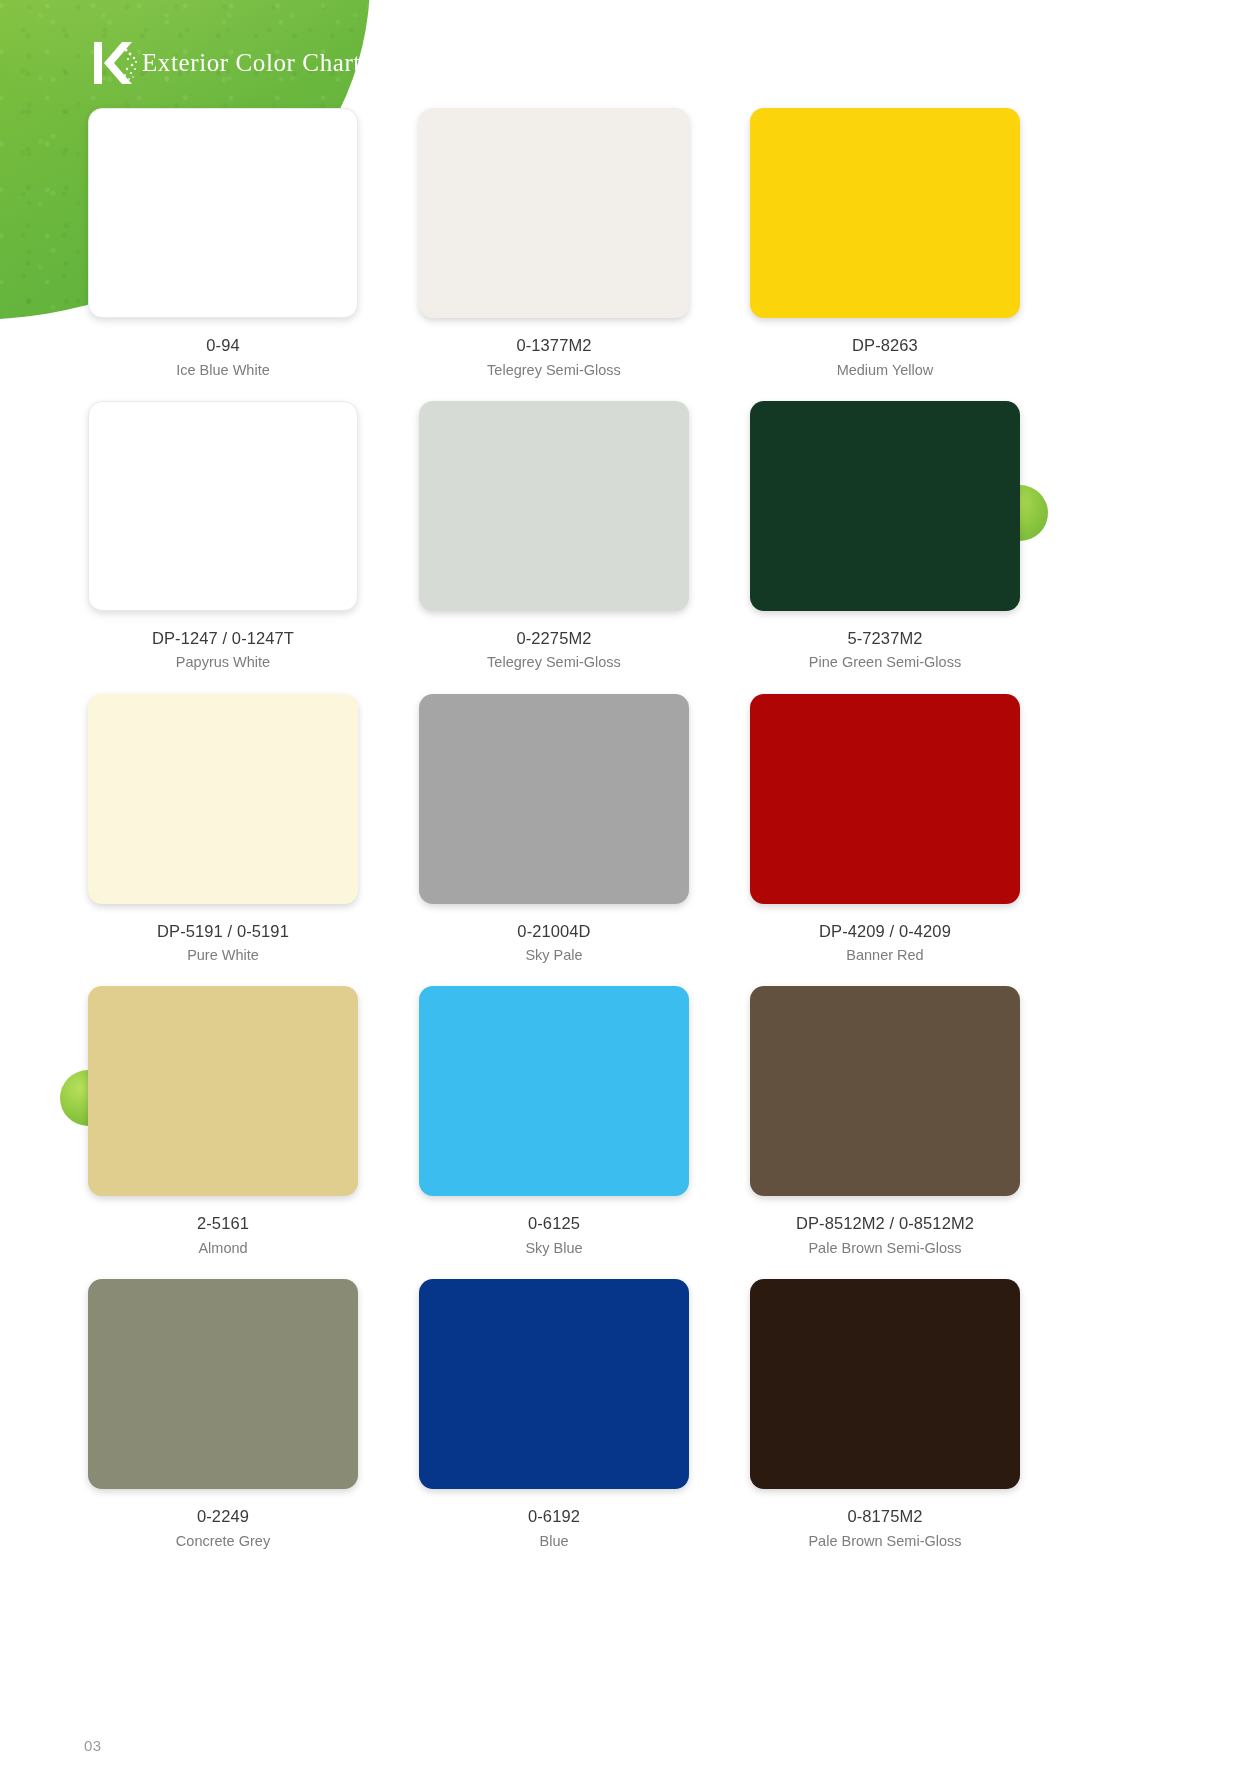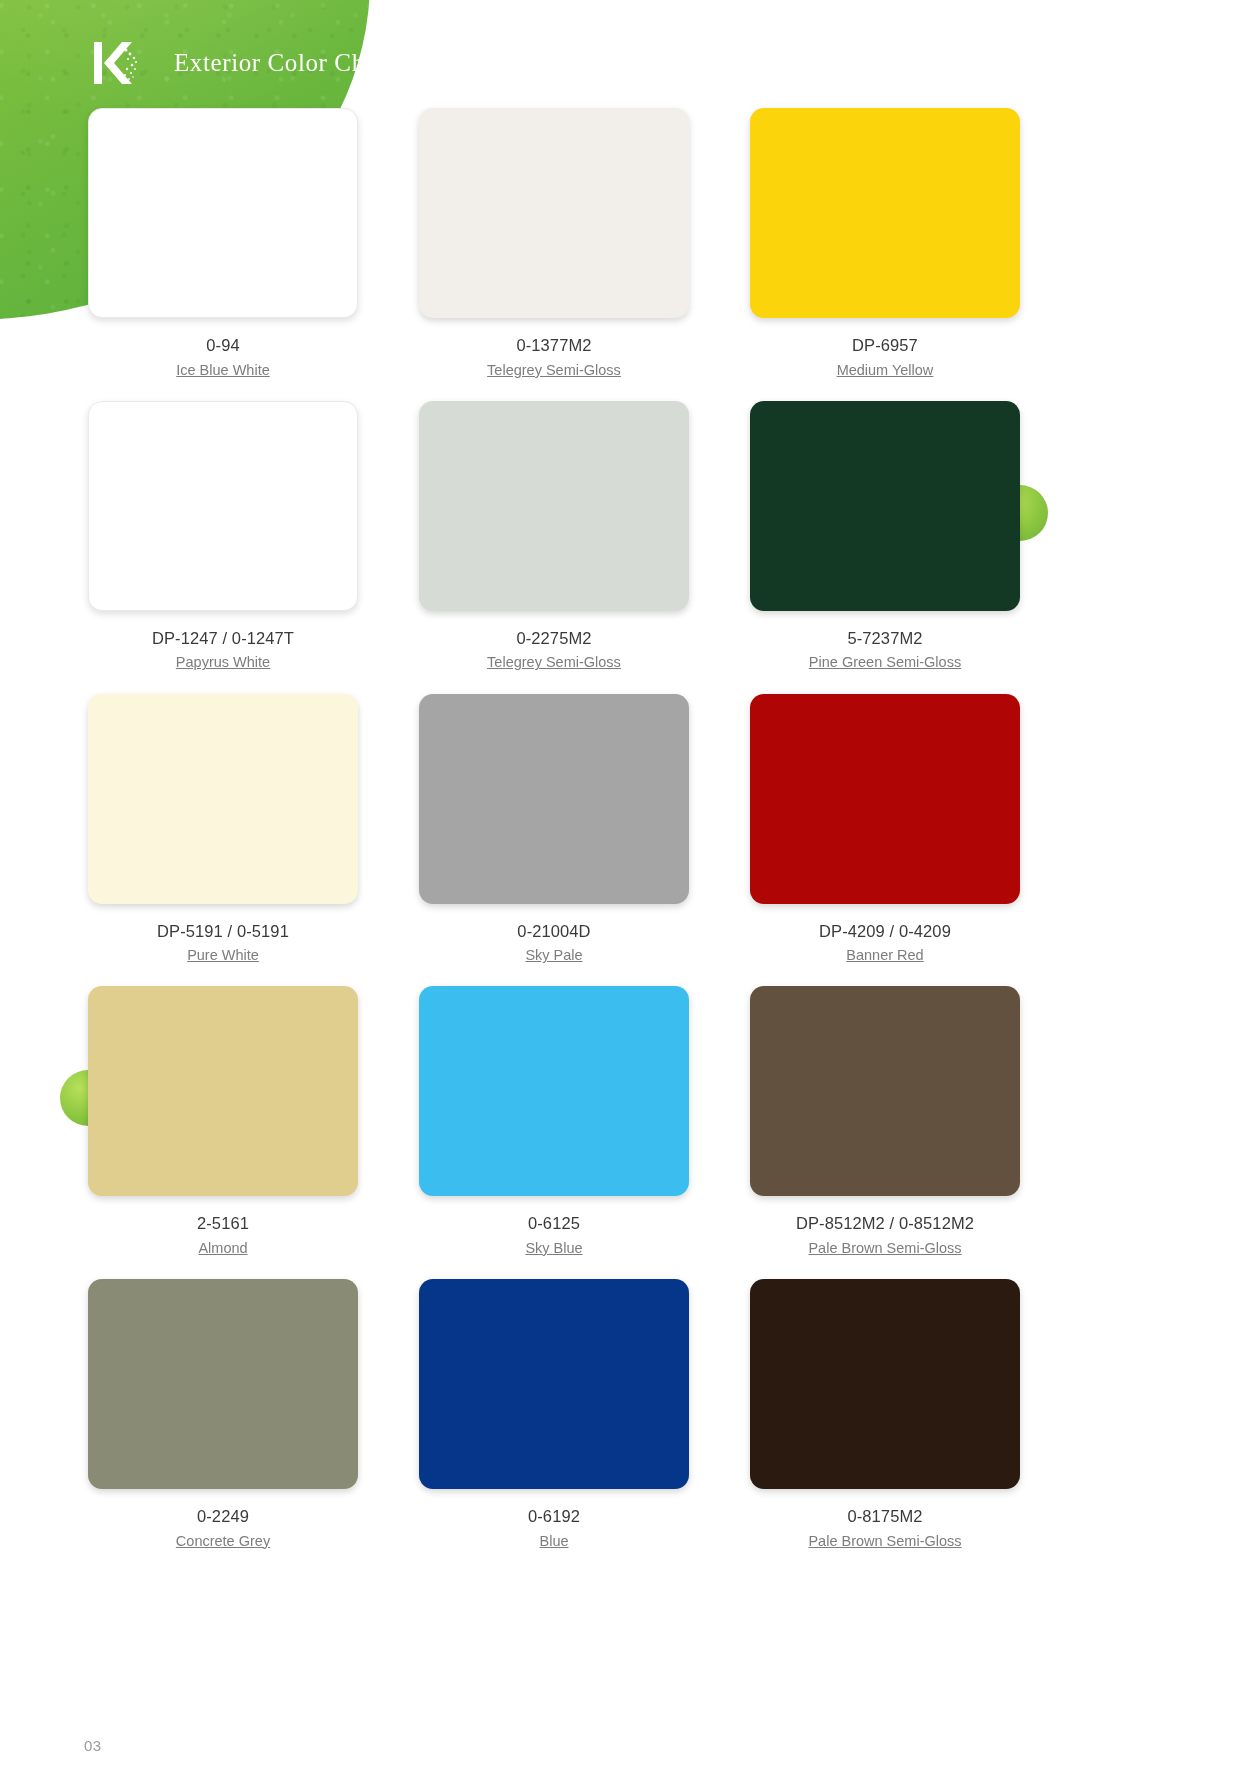--- a/index.html
+++ b/index.html
@@ -45,21 +45,21 @@
     opacity: .85;
   }
 
   
   #brand {
     position: absolute;
     left: 92px;
     top: 38px;
     display: flex;
     align-items: center;
-    gap: 32px;
+    gap: 0;
     z-index: 5;
   }
   #brand-logo { width: 50px; height: 50px; display:block; }
   #brand-title {
     color: #ffffff;
     font-family: "Liberation Serif", serif;
     font-size: 25px;
     letter-spacing: 0.6px;
     white-space: nowrap;
   }
@@ -102,21 +102,20 @@
     color: #3a3a3a;
     letter-spacing: 0.1px;
     line-height: 1.25;
   }
   .swatch-name {
     margin-top: 5px;
     text-align: center;
     font-size: 14.5px;
     color: #7d7d7d;
     line-height: 1.25;
-    text-decoration: underline;
   }
 
   
   .lime-dot {
     position: absolute;
     width: 56px;
     height: 56px;
     border-radius: 50%;
     background: radial-gradient(circle at 35% 32%, #b7e05a 0%, #8cc63f 55%, #6eb239 100%);
     z-index: 1;
@@ -171,21 +170,21 @@
         <div class="swatch-code">0-94</div>
         <div class="swatch-name">Ice Blue White</div>
       </div>
       <div class="swatch-cell">
         <div class="swatch-chip" style="background: rgb(242, 238, 234);"></div>
         <div class="swatch-code">0-1377M2</div>
         <div class="swatch-name">Telegrey Semi-Gloss</div>
       </div>
       <div class="swatch-cell">
         <div class="swatch-chip" style="background: rgb(252, 212, 11);"></div>
-        <div class="swatch-code">DP-6957</div>
+        <div class="swatch-code">DP-8263</div>
         <div class="swatch-name">Medium Yellow</div>
       </div>
     </div>
     <div class="swatch-row">
       <div class="swatch-cell">
         <div class="swatch-chip outlined" style="background: rgb(255, 255, 255);"></div>
         <div class="swatch-code">DP-1247 / 0-1247T</div>
         <div class="swatch-name">Papyrus White</div>
       </div>
       <div class="swatch-cell">

